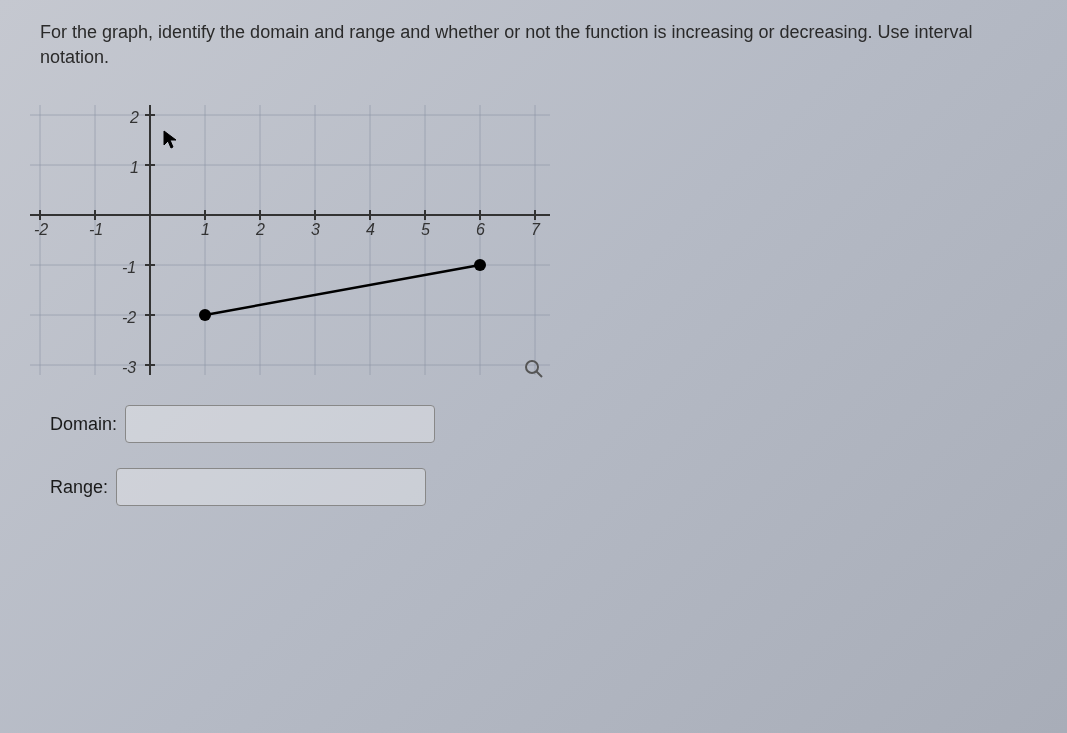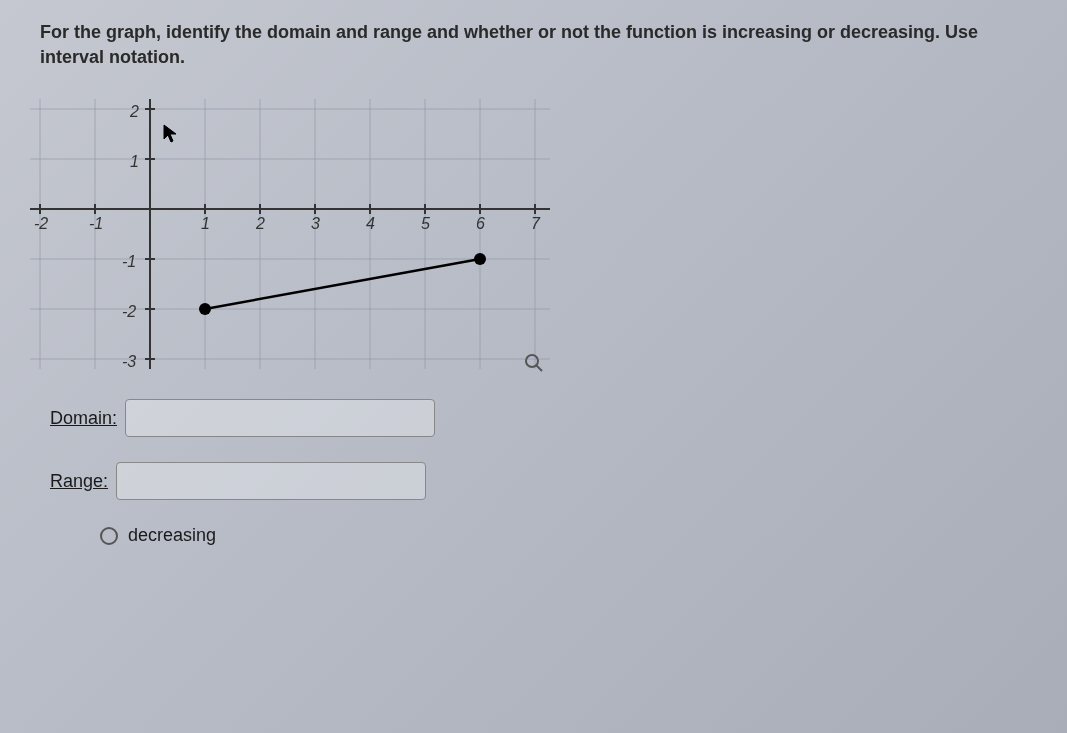--- a/index.html
+++ b/index.html
@@ -11,25 +11,25 @@
     body {
       font-family: Arial, sans-serif;
       background: linear-gradient(135deg, #c5c8d0 0%, #b5bac5 50%, #a8adb8 100%);
       padding: 20px 40px;
       min-height: 733px;
       width: 1067px;
       position: relative;
     }
     
     .question-text {
-      font-weight: bold;
+      font-weight: normal;
       font-size: 18px;
       color: #2a2a2a;
       line-height: 1.4;
-      margin-bottom: 19px;
+      margin-bottom: 25px;
       max-width: 980px;
     }
     
     .graph-container {
       position: relative;
       width: 540px;
       height: 290px;
       margin-left: -20px;
       margin-bottom: 20px;
     }
@@ -43,21 +43,20 @@
       display: flex;
       align-items: center;
       margin-bottom: 25px;
       margin-left: 10px;
     }
     
     .form-label {
       font-size: 18px;
       color: #1a1a1a;
       margin-right: 8px;
-      text-decoration: underline;
     }
     
     .text-input {
       border: 1px solid #888;
       border-radius: 4px;
       height: 38px;
       width: 310px;
       padding: 6px 10px;
       font-size: 16px;
       background: rgba(255,255,255,0.3);
@@ -186,17 +185,13 @@
   <span class="form-label">Domain:</span>
   <input type="text" class="text-input" value="" style="">
 </div>
 
 <div class="form-row">
   <span class="form-label">Range:</span>
   <input type="text" class="text-input" value="" style="">
 </div>
 
 <div class="radio-group">
-  <div class="radio-row">
-    <input type="radio" name="direction" class="radio-input" style="">
-    <span class="radio-label">decreasing</span>
-  </div>
 </div>
 
 </body></html>

